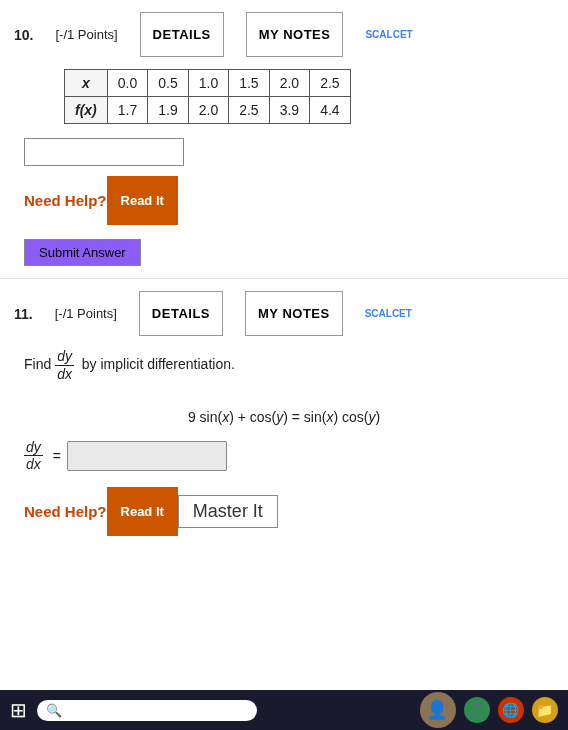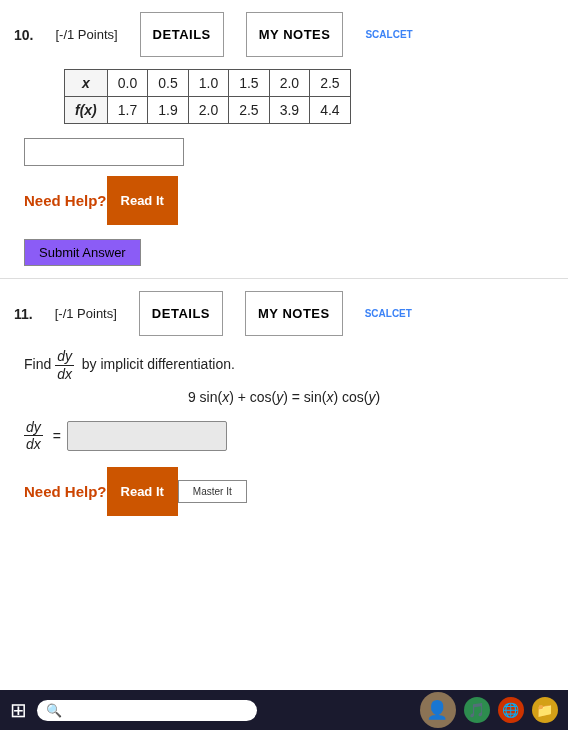--- a/index.html
+++ b/index.html
@@ -122,42 +122,42 @@
       font-size: 13px;
       font-weight: bold;
       cursor: pointer;
     }
 
     .master-it-btn {
       background: #fff;
       color: #333;
       border: 1px solid #888;
       padding: 5px 14px;
-      font-size: 10px;
+      font-size: 18px;
       cursor: pointer;
     }
 
     .submit-btn {
       border: 1px solid #888;
       background: #8b5cf6;
       padding: 5px 14px;
       font-size: 13px;
       cursor: pointer;
       margin-top: 4px;
     }
 
     
     .question-block-11 {
       background: #fff;
       padding: 0;
     }
 
     .math-text {
       font-size: 14px;
-      margin-bottom: 6px;
+      margin-bottom: 26px;
     }
 
     .fraction {
       display: inline-flex;
       flex-direction: column;
       align-items: center;
       font-size: 14px;
       vertical-align: middle;
       margin-right: 4px;
     }

